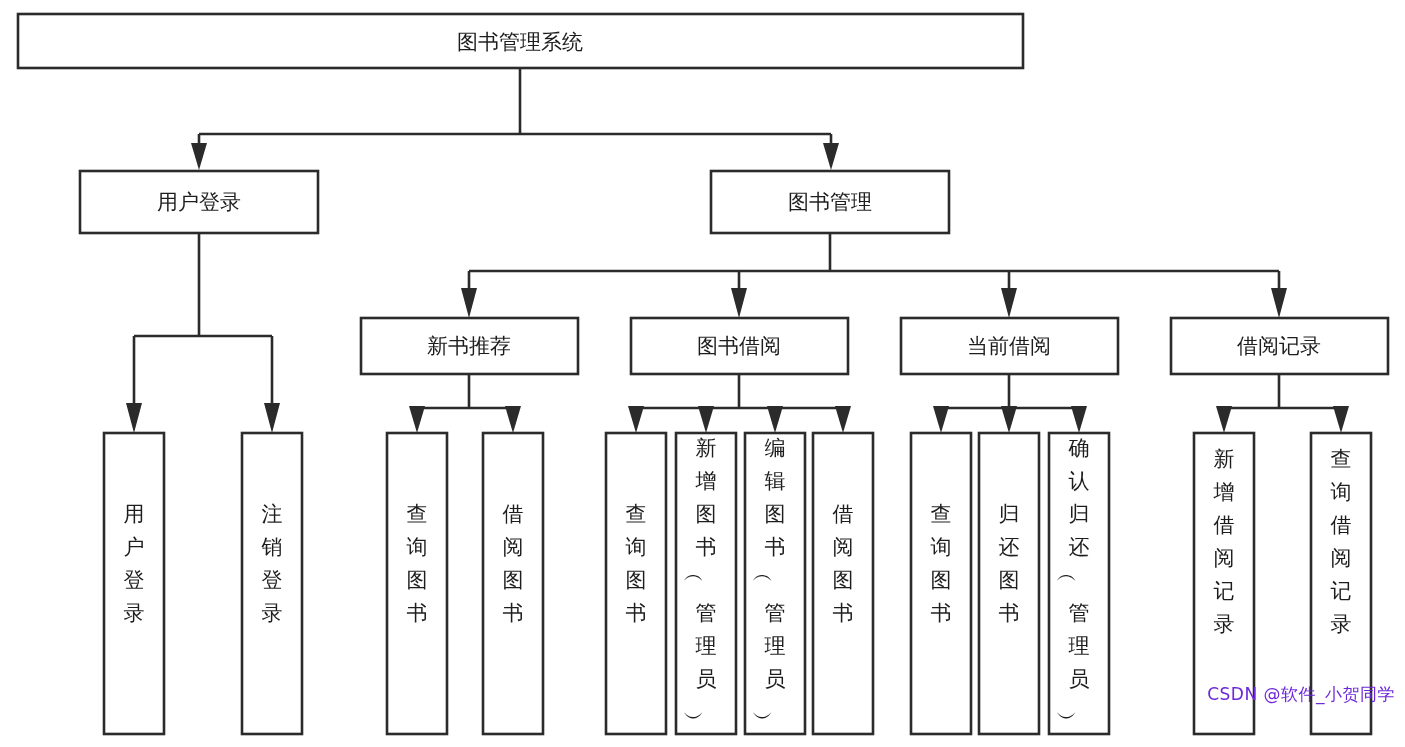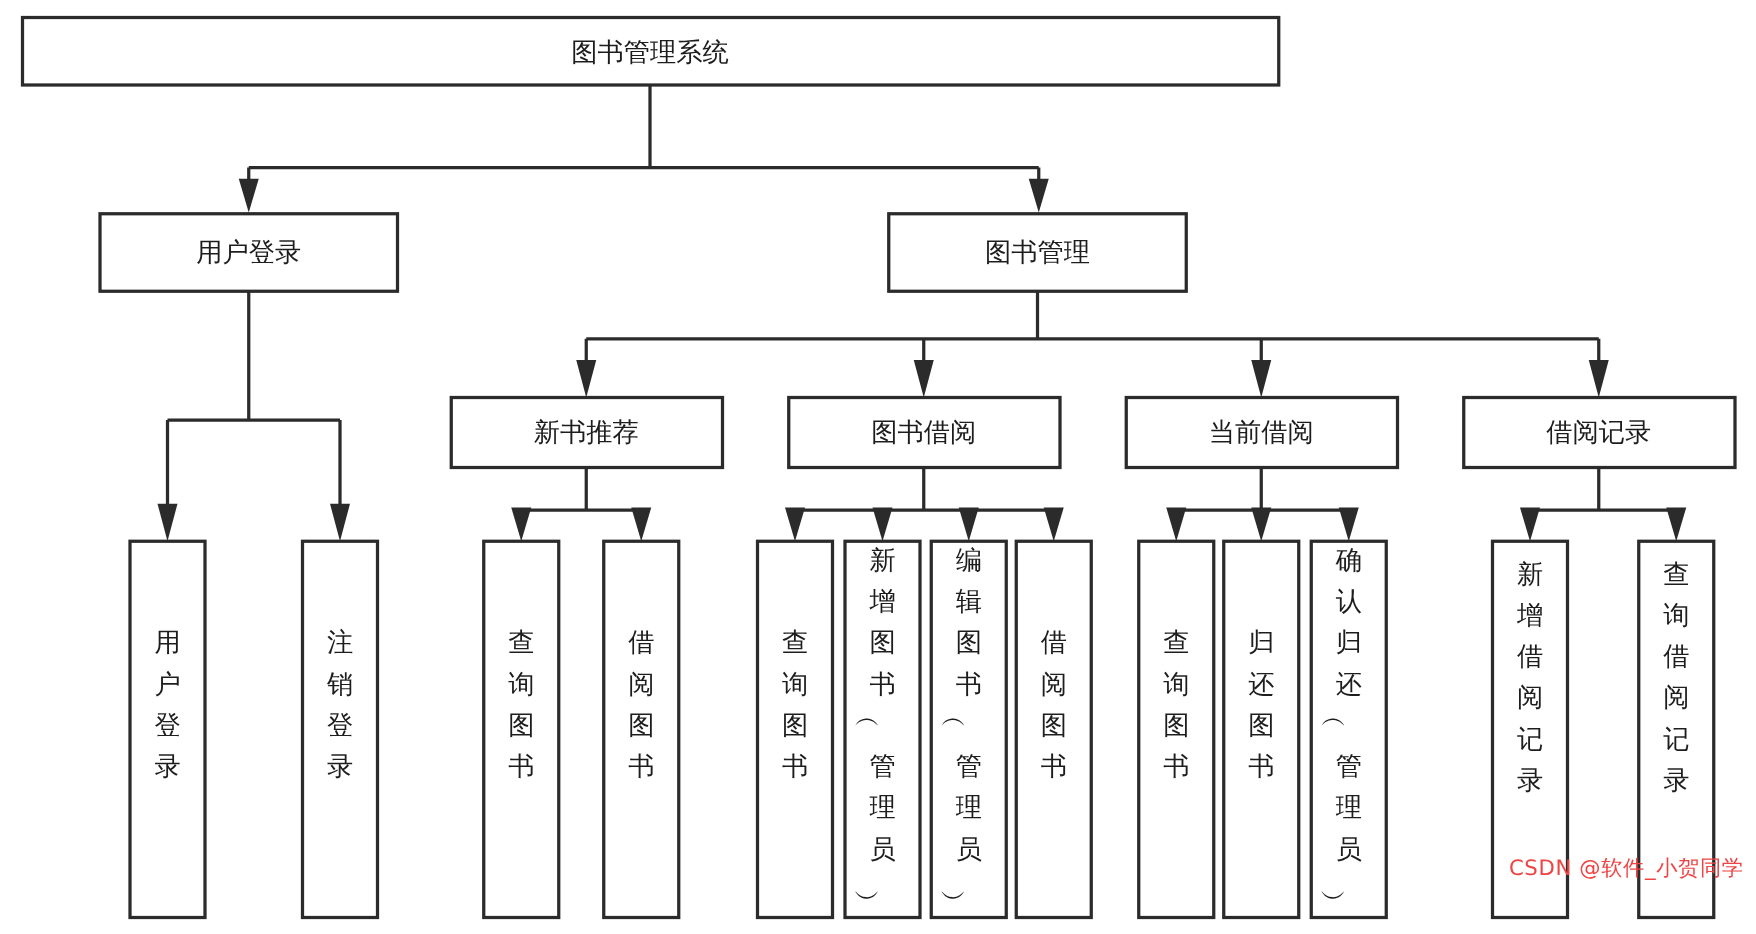--- a/index.html
+++ b/index.html
@@ -54,21 +54,21 @@
   .arrow-head {
     fill: #2b2b2b;
     stroke: none;
   }
   .watermark-text {
     position: absolute;
     right: 10px;
     bottom: 6px;
     font-family: "DejaVu Sans", "Liberation Sans", sans-serif;
     font-size: 17px;
-    color: #ef4444;
+    color: #6d28d9;
     white-space: nowrap;
     letter-spacing: 0.5px;
     pointer-events: none;
   }
 </style>
 </head>
 <body>
 
 <div id="diagram-root">
 

